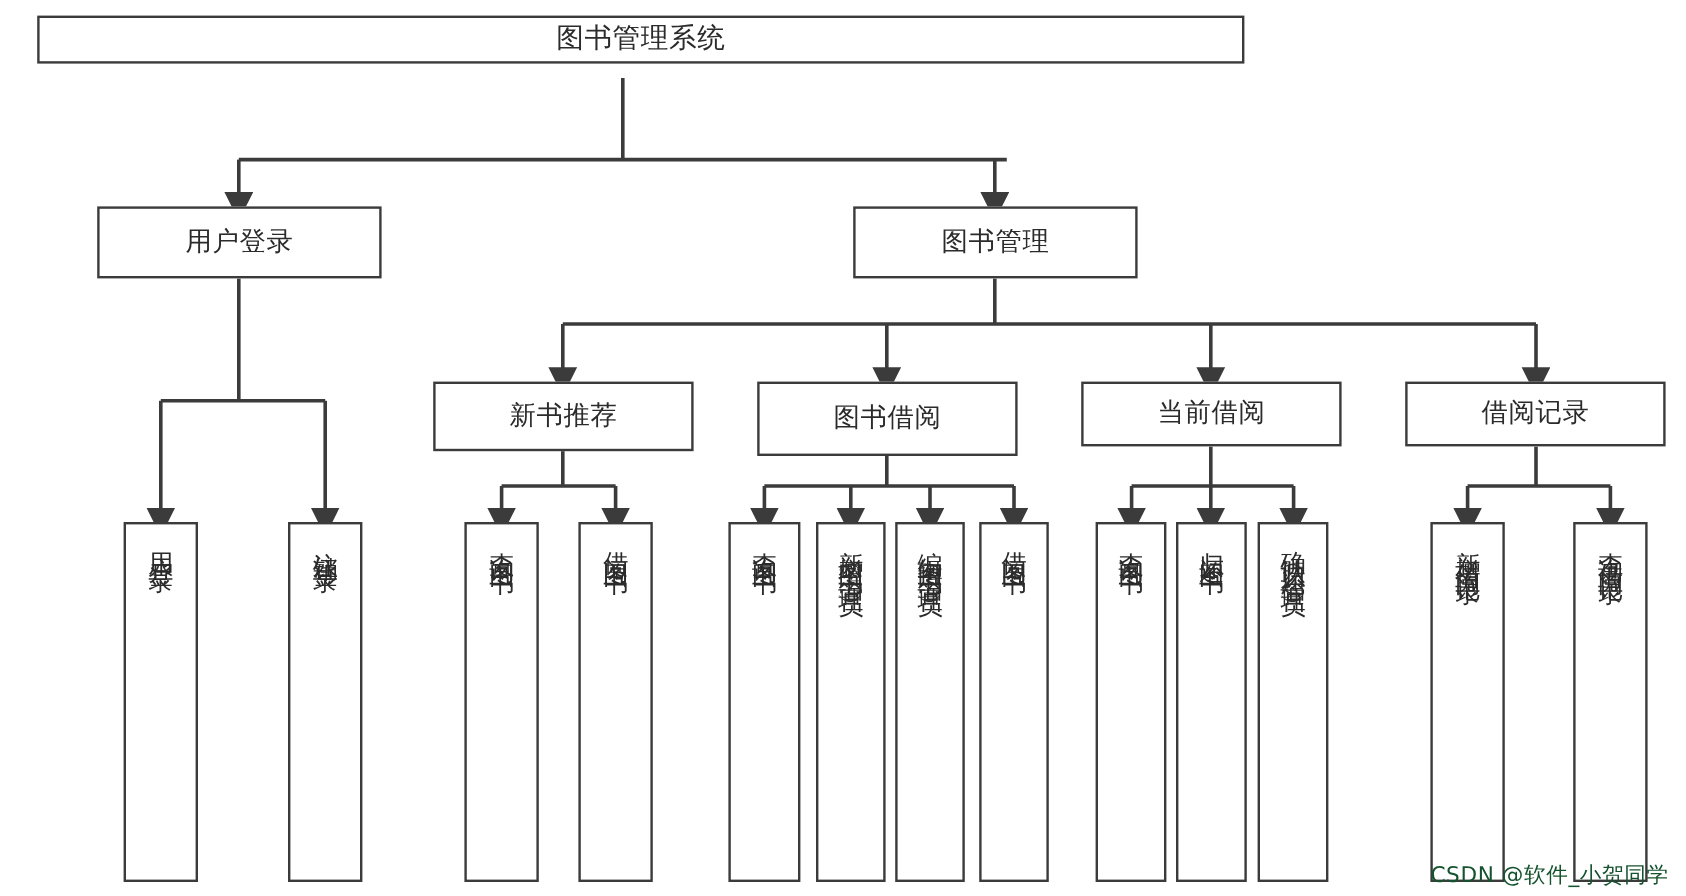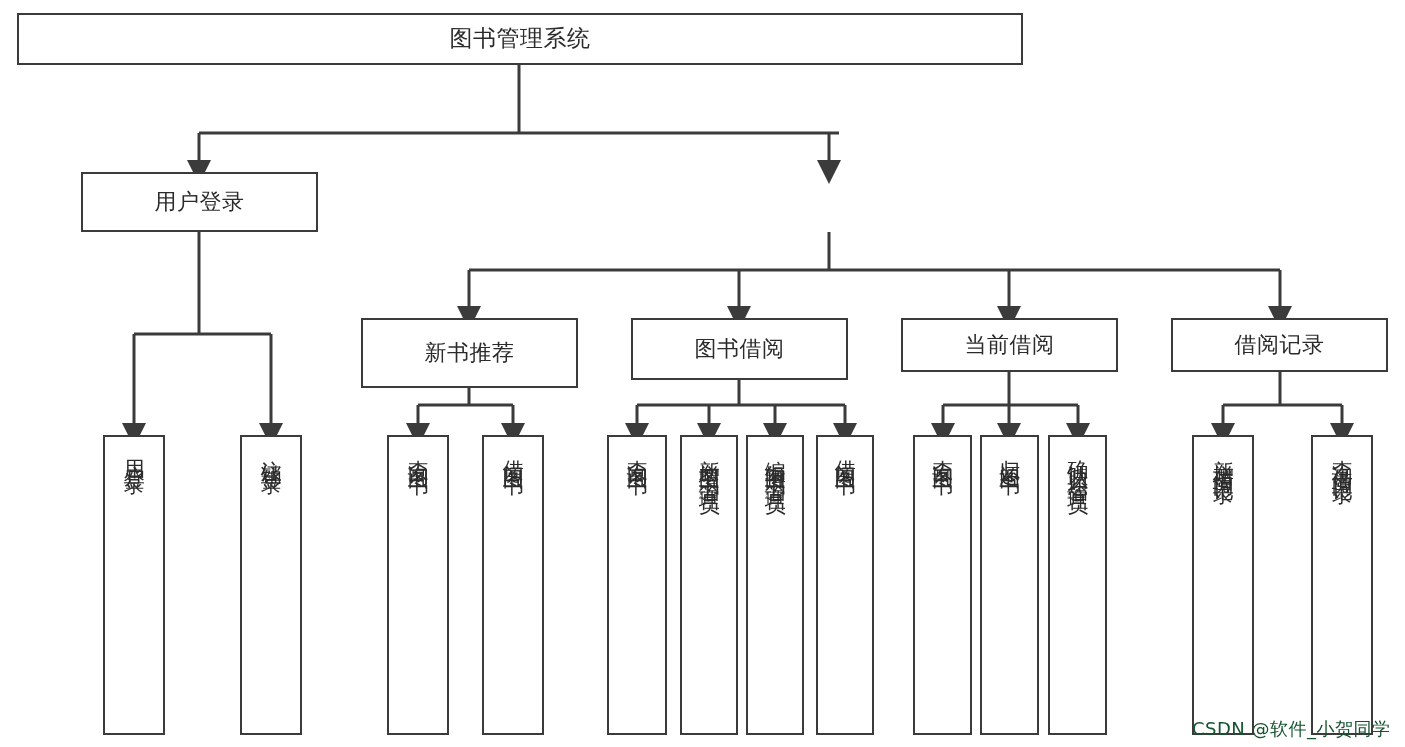--- a/index.html
+++ b/index.html
@@ -124,29 +124,32 @@
       <path d="M1009,405 L1009,426" marker-end="url(#arrow)"></path>
       <path d="M1078,405 L1078,426" marker-end="url(#arrow)"></path>
 
       <path d="M1280,372 L1280,405"></path>
       <path d="M1223,405 L1342,405"></path>
       <path d="M1223,405 L1223,426" marker-end="url(#arrow)"></path>
       <path d="M1342,405 L1342,426" marker-end="url(#arrow)"></path>
     </g>
   </svg>
 
-  <div class="node horiz root" style="left:17px; top:13px; width:1006px; height:52px;">
+  <div class="node horiz root" style="left:31px; top:13px; width:1006px; height:40px;">
     <span class="node-label">图书管理系统</span>
   </div>
 
   <div class="node horiz" style="left:81px; top:172px; width:237px; height:60px;">
     <span class="node-label">用户登录</span>
   </div>
-
-  <div class="node horiz" style="left:361px; top:318px; width:217px; height:70px;">
+  <div class="node horiz" style="left:711px; top:172px; width:237px; height:60px;">
+    <span class="node-label">图书管理</span>
+  </div>
+
+  <div class="node horiz" style="left:361px; top:318px; width:217px; height:58px;">
     <span class="node-label">新书推荐</span>
   </div>
   <div class="node horiz" style="left:631px; top:318px; width:217px; height:62px;">
     <span class="node-label">图书借阅</span>
   </div>
   <div class="node horiz" style="left:901px; top:318px; width:217px; height:54px;">
     <span class="node-label">当前借阅</span>
   </div>
   <div class="node horiz" style="left:1171px; top:318px; width:217px; height:54px;align-items:center;">
     <span class="node-label">借阅记录</span>

